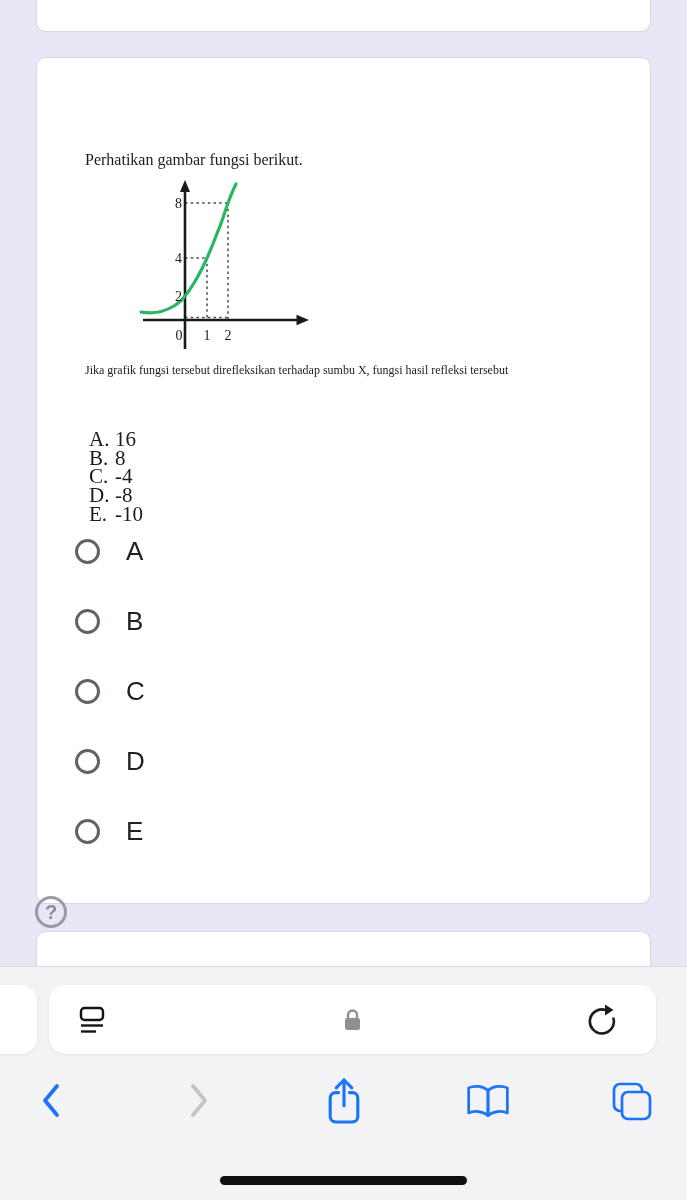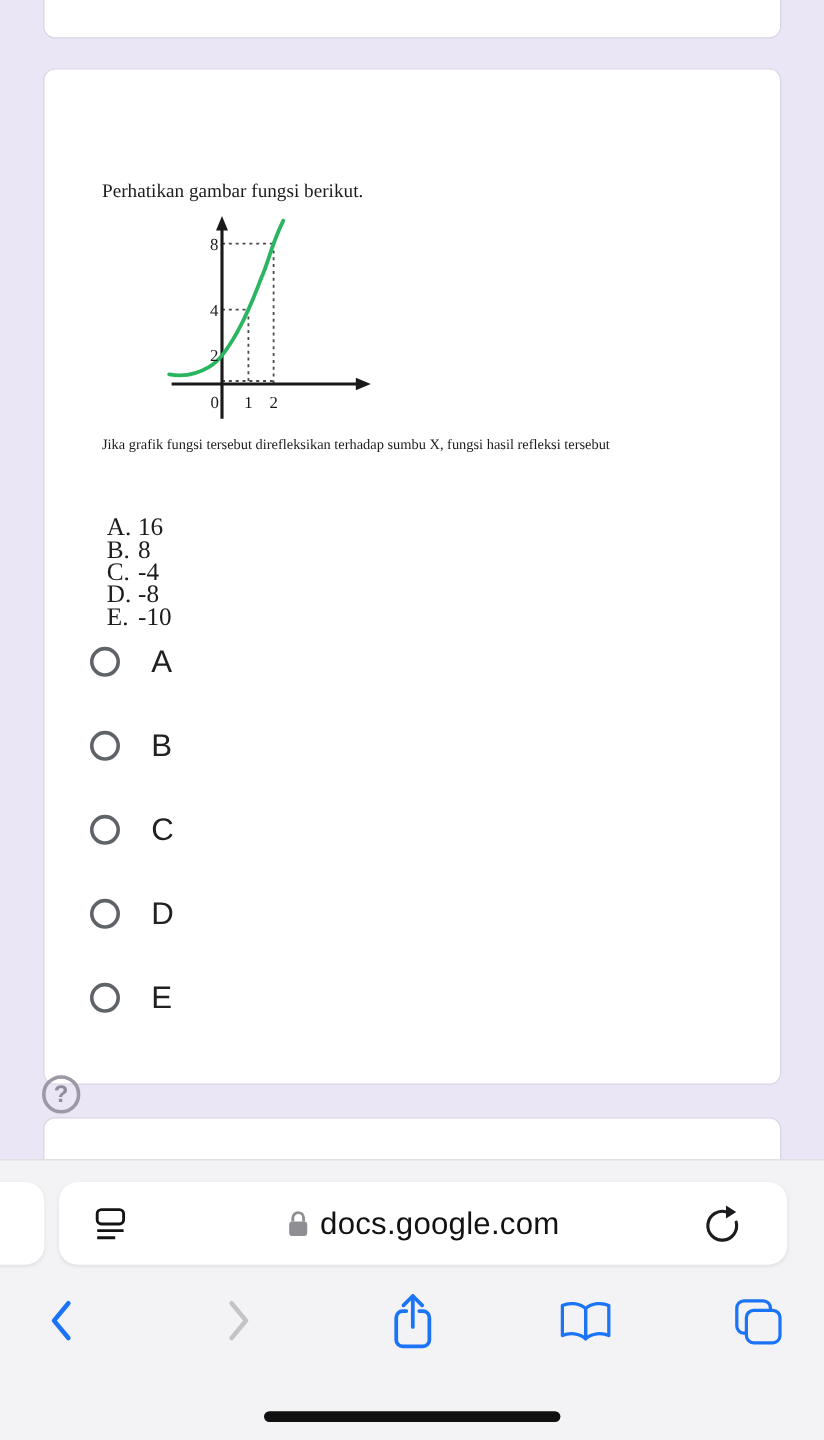--- a/index.html
+++ b/index.html
@@ -236,21 +236,20 @@
         <rect x="5" y="5" width="22" height="12" rx="3.5" fill="none" stroke="#141414" stroke-width="2.4"></rect>
         <line x1="5" y1="22.5" x2="27" y2="22.5" stroke="#141414" stroke-width="2.4"></line>
         <line x1="5" y1="28.5" x2="20" y2="28.5" stroke="#141414" stroke-width="2.4"></line>
       </svg>
 
       <div class="host-group">
         <svg width="19" height="24" viewBox="0 0 19 24">
           <path d="M5 10 V7 a4.5 4.5 0 0 1 9 0 V10" fill="none" stroke="#8e8e93" stroke-width="2.4"></path>
           <rect x="2" y="10" width="15" height="12" rx="2.5" fill="#8e8e93"></rect>
         </svg>
-        <span class="host-text">docs.google.com</span>
       </div>
 
       <svg class="reload-btn" width="34" height="36" viewBox="0 0 34 36">
         <path d="M20.5 8 A 12 12 0 1 0 28.5 16.5" fill="none" stroke="#1c1c1e" stroke-width="2.6" stroke-linecap="round"></path>
         <polygon points="20,2.5 20,13.5 28.5,8" fill="#1c1c1e"></polygon>
       </svg>
     </div>
 
     <svg class="tb-icon tb-back" width="22" height="36" viewBox="0 0 22 36">
       <polyline points="17,3 5,17.5 17,32" fill="none" stroke="#1a74f5" stroke-width="3.8" stroke-linecap="round" stroke-linejoin="round"></polyline>

